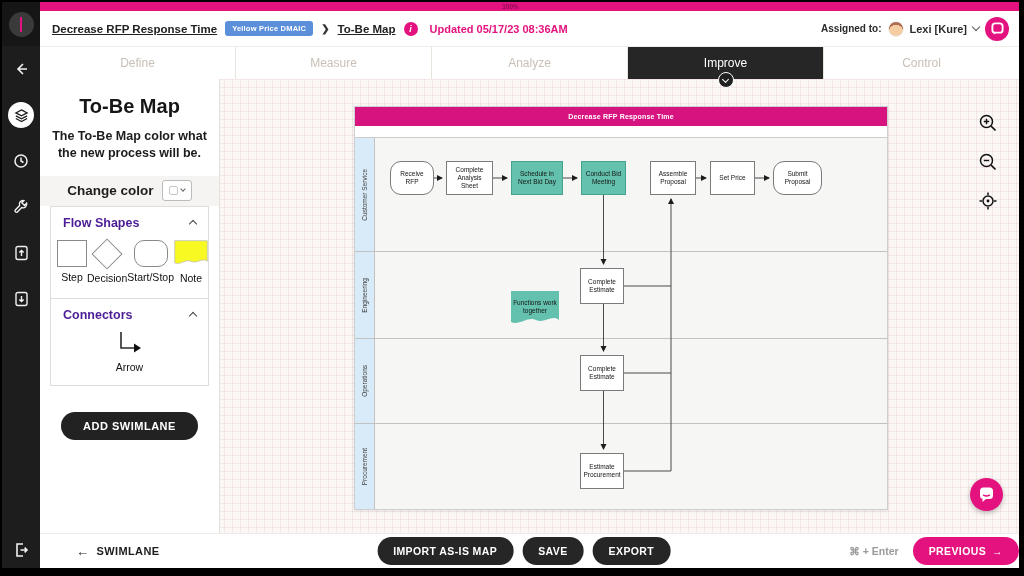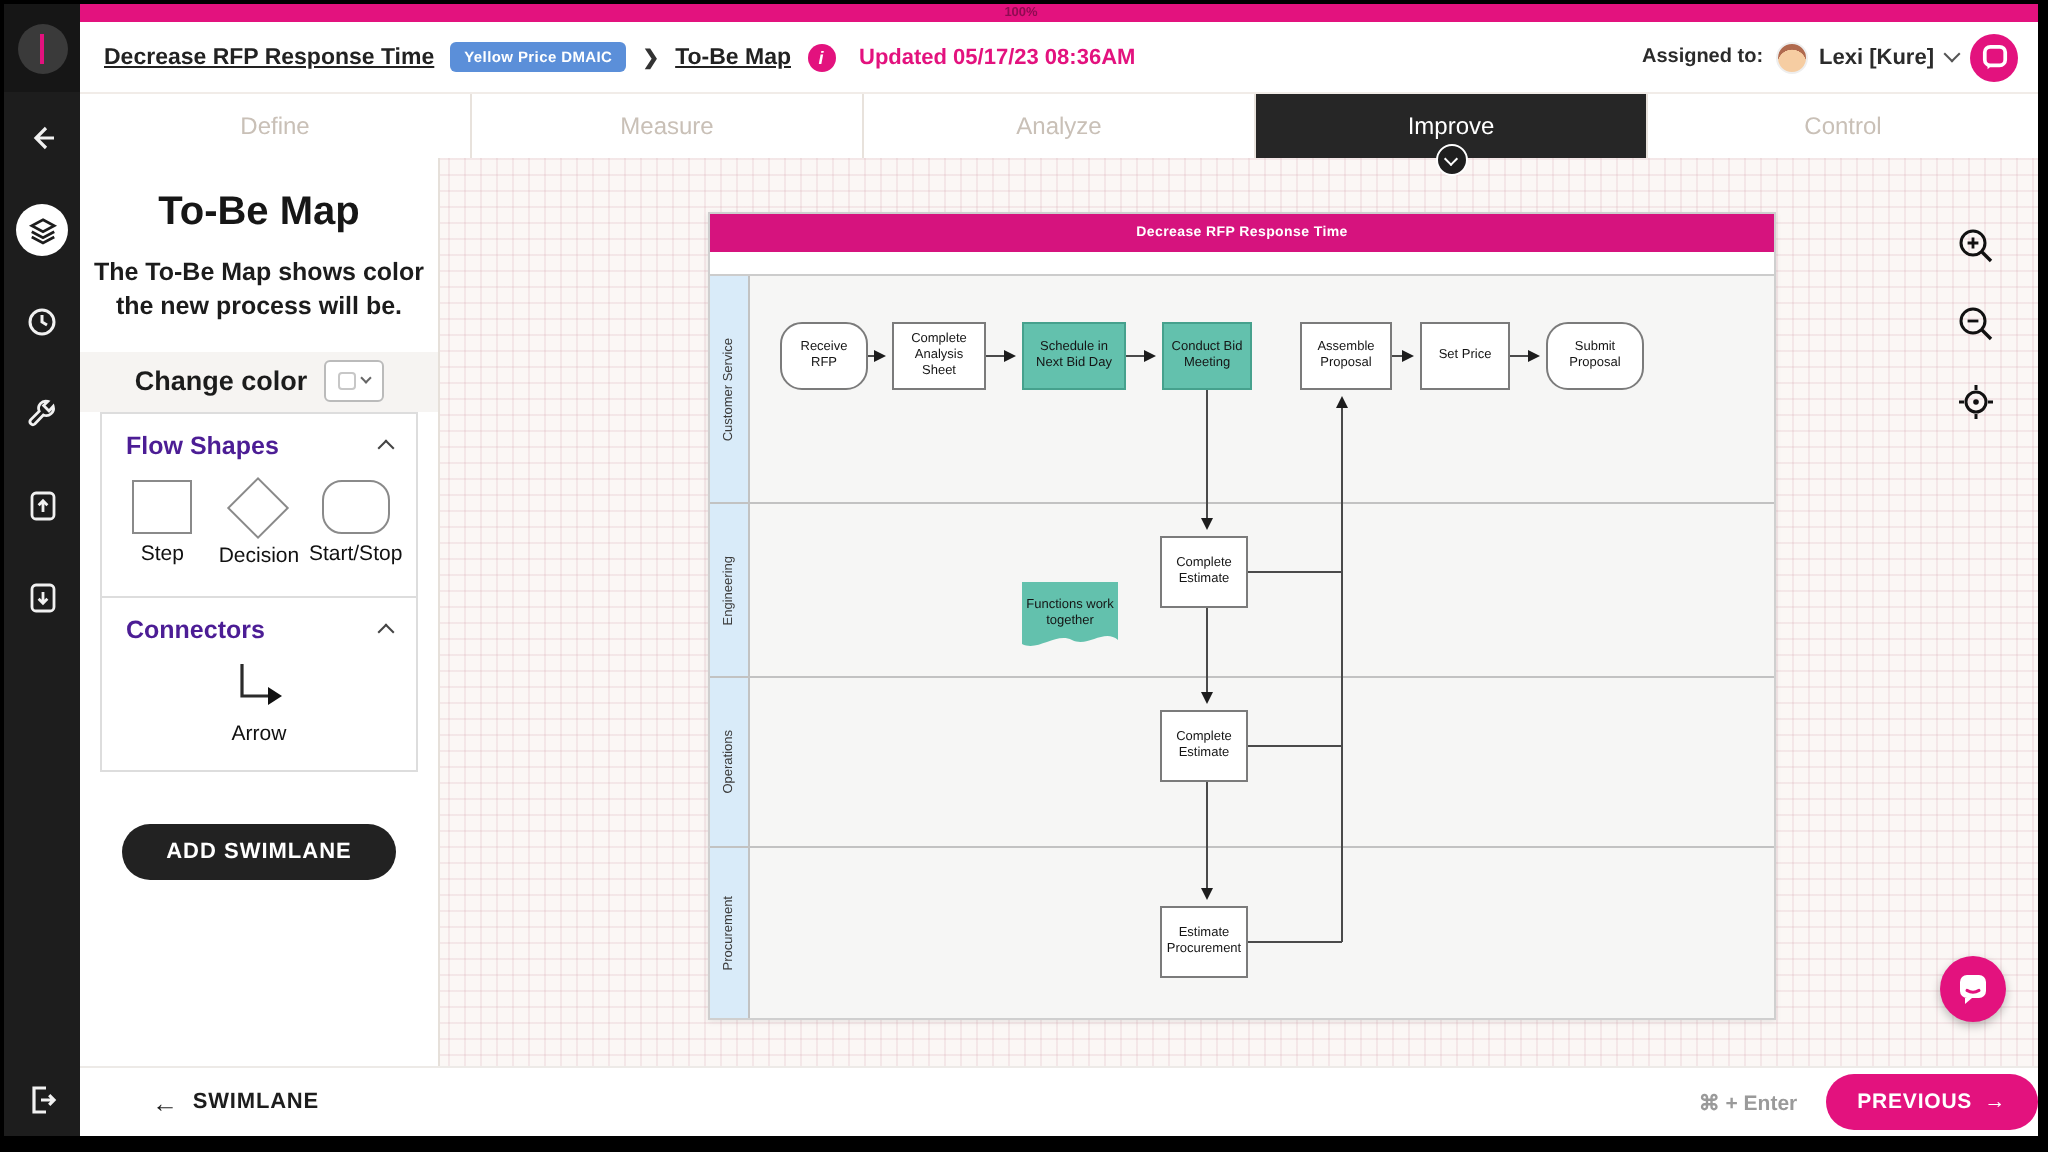--- a/index.html
+++ b/index.html
@@ -66,21 +66,21 @@
   .color-row { margin-top:14px; height:30px; background:#f6f4f2; display:flex; align-items:center; justify-content:center; gap:8px;
                font-size:13.5px; font-weight:600; color:#1c1c1c; }
   .color-dd { width:30px; height:21px; background:#fff; border:1px solid #bbb; border-radius:3px;
               display:flex; align-items:center; justify-content:center; gap:3px; }
   .color-dd .swatch { width:9px; height:9px; background:#fff; border:1px solid #c7c7c7; border-radius:2px; }
   .color-dd .chev { width:4px; height:4px; border-color:#666; }
   .card { margin:0 10px; border:1px solid #ddd; background:#fff; }
   .card-head { display:flex; align-items:center; justify-content:space-between; padding:9px 12px 6px;
                font-size:12.5px; font-weight:bold; color:#4c1d95; cursor:pointer;gap:25px; }
   .chev-up { width:6px; height:6px; border-left:1.7px solid #444; border-top:1.7px solid #444; transform:rotate(45deg); margin-top:3px; }
-  .shape-grid { display:grid; grid-template-columns:1fr 1fr 1fr; row-gap:6px; padding:4px 6px 14px; }
+  .shape-grid { display:grid; grid-template-columns:1fr 1fr 1fr 1fr; row-gap:6px; padding:4px 6px 14px; }
   .shape-item { display:flex; flex-direction:column; align-items:center; gap:4px; font-size:10.5px; color:#111; cursor:grab; }
   .g-step { width:30px; height:27px; border:1px solid #8a8a8a; background:#fff; }
   .g-decision { width:22px; height:22px; border:1px solid #8a8a8a; background:#fff; transform:rotate(45deg); margin:3px 0; }
   .g-terminator { width:34px; height:27px; border:1px solid #8a8a8a; background:#fff; border-radius:10px; }
   .g-note { width:34px; height:28px; }
   .connectors-sec { border-top:1px solid #ddd; }
   .arrow-item { display:flex; flex-direction:column; align-items:center; gap:3px; padding:2px 0 12px; font-size:10.5px; color:#111; cursor:grab; }
   .add-swimlane { display:block; margin:26px auto 0; background:#222; color:#fff; border:none; border-radius:15px;
                   font-family:Liberation Sans, sans-serif; font-size:11px; font-weight:bold; letter-spacing:.5px; padding:8px 22px; cursor:pointer; }
 
@@ -223,21 +223,21 @@
         <path d="M10 2 H4 V14 H10" fill="none" stroke="#f1f1f1" stroke-width="1.6"></path>
         <path d="M7.5 8 H14 M11.6 5.6 L14 8 L11.6 10.4" stroke="#f1f1f1" stroke-width="1.6" fill="none"></path>
       </svg>
     </div>
   </div>
 
   <div class="main">
 
     <div class="panel">
       <div class="panel-title">To-Be Map</div>
-      <div class="panel-desc">The To-Be Map shows color the new process will be.</div>
+      <div class="panel-desc">The To-Be Map color what the new process will be.</div>
       <div class="color-row">
         <span>Change color</span>
         <span class="color-dd">
           <span class="swatch"></span>
           <span class="chev"></span>
         </span>
       </div>
       <div class="card">
         <div class="card-head">
           <span>Flow Shapes</span>
@@ -248,20 +248,26 @@
             <div class="g-step"></div>
             <span>Step</span>
           </div>
           <div class="shape-item">
             <div class="g-decision"></div>
             <span>Decision</span>
           </div>
           <div class="shape-item">
             <div class="g-terminator"></div>
             <span>Start/Stop</span>
+          </div>
+          <div class="shape-item">
+            <svg class="g-note" viewBox="0 0 48 38" preserveAspectRatio="none">
+              <path d="M1 1 H47 V29 C40 23 32 33 24 29 C16 25 8 35 1 31 Z" fill="#F8F822" stroke="#b9b9b9" stroke-width="1"></path>
+            </svg>
+            <span>Note</span>
           </div>
         </div>
         <div class="connectors-sec">
           <div class="card-head">
             <span>Connectors</span>
             <span class="chev-up"></span>
           </div>
           <div class="arrow-item">
             <svg width="30" height="28" viewBox="0 0 30 28">
               <path d="M6 2 V18 H20" fill="none" stroke="#2b2b2b" stroke-width="1.6"></path>
@@ -397,20 +403,25 @@
         <path d="M5.5 9.2 Q8.5 11 11.5 9.2" stroke="#E3127E" stroke-width="1.5" fill="none" stroke-linecap="round"></path>
       </svg>
     </div>
   </div>
 
   <div class="footer">
     <div class="prev">
       <span class="arr">←</span>
       <span>SWIMLANE</span>
     </div>
+    <div class="footer-center">
+      <button class="pill">IMPORT AS-IS MAP</button>
+      <button class="pill">SAVE</button>
+      <button class="pill">EXPORT</button>
+    </div>
     <div class="footer-right">
       <span class="shortcut">⌘ + Enter</span>
       <button class="pill pink">
         <span>PREVIOUS</span>
         <span>→</span>
       </button>
     </div>
   </div>
 
 </div>

